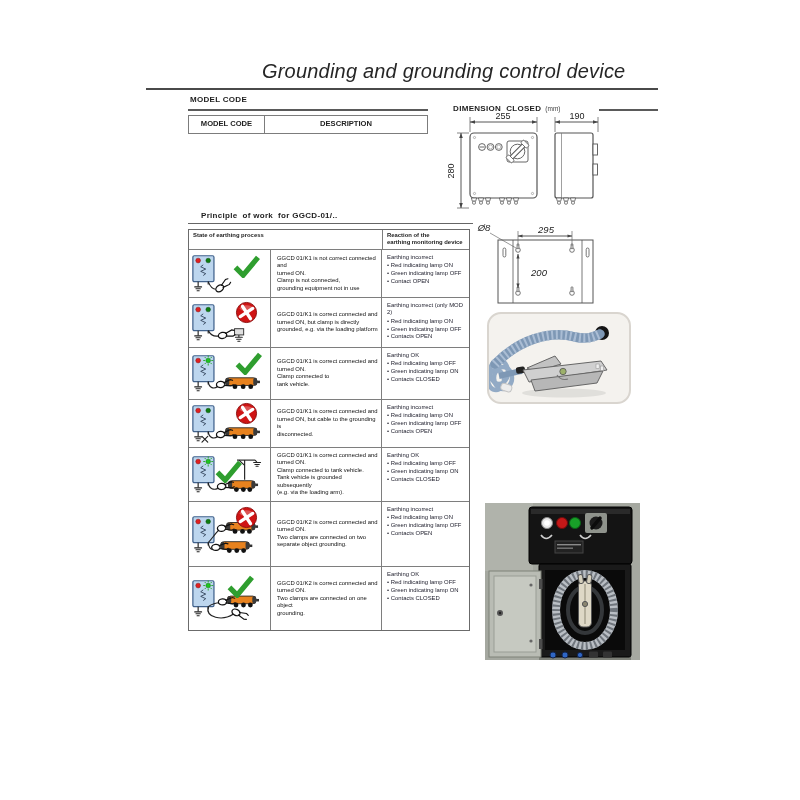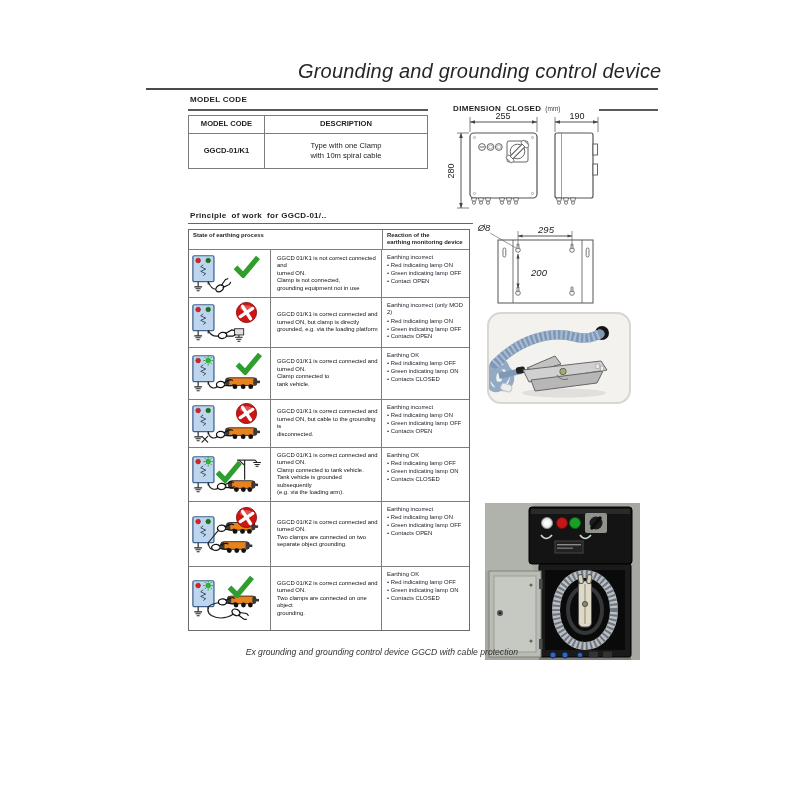--- a/index.html
+++ b/index.html
@@ -1,20 +1,20 @@
 <!DOCTYPE html>
 <html><head>
 <meta charset="utf-8">
 <style>
   html,body{margin:0;padding:0;background:#fff;}
   #page{position:relative;width:800px;height:800px;background:#fff;overflow:hidden;
         font-family:"Liberation Sans",sans-serif;color:#222;}
   .abs{position:absolute;}
   
-  .title{left:262px;top:60px;font-style:italic;font-size:20px;font-weight:500;color:#262626;letter-spacing:.2px;margin-left:36px;}
+  .title{left:262px;top:60px;font-style:italic;font-size:20px;font-weight:500;color:#262626;letter-spacing:.2px;}
   .rule{background:#4a4a4a;height:2px;}
   .rule-title{left:146px;top:88px;width:512px;}
   .rule-mc{left:188px;top:109px;width:240px;height:1.6px;background:#5a5a5a;}
   .rule-dd{left:599px;top:109px;width:59px;height:1.6px;background:#5a5a5a;}
   .rule-pw{left:188px;top:223px;width:285px;height:1.4px;background:#666;}
   .sec-head{font-size:8px;font-weight:bold;color:#1d1d1d;letter-spacing:.3px;}
   .unit{font-size:6.5px;font-weight:normal;color:#444;margin-left:4px;letter-spacing:0;}
   
   .mtable{left:188px;top:115px;width:240px;border-collapse:collapse;table-layout:fixed;}
   .mtable th,.mtable td{border:1px solid #7c7c7c;text-align:center;vertical-align:middle;
@@ -55,25 +55,20 @@
 
   <div class="abs sec-head" style="left:190px;top:95px;">MODEL CODE</div>
   <div class="abs rule-mc abs" style="position:absolute;"></div>
 
   <table class="abs mtable">
     <tbody>
         <tr>
       <th style="width:75px;">MODEL CODE</th>
       <th>DESCRIPTION</th>
     </tr>
-    <tr class="r" style="height:35px;">
-      <td class="model">GGCD-01/K1</td>
-      <td class="pre">Type with one Clamp
-with 10m spiral cable</td>
-    </tr>
   </tbody>
     </table>
 
   <div class="abs sec-head" style="left:443px;top:95px;white-space:pre;">
     <span>DIMENSION  CLOSED</span><span class="unit">(mm)</span>
   </div>
   <div class="abs rule-dd"></div>
 
   <svg class="abs" style="left:440px;top:108px;" width="225" height="200" viewBox="0 0 225 200">
 
@@ -185,21 +180,21 @@
         <polygon points="34,56 112,47 118,56 40,68" fill="#d0d0d0" stroke="#666" stroke-width="1"></polygon>
         <polygon points="42,66 114,57 108,69 46,77" fill="#b7b7b7" stroke="#666" stroke-width="1"></polygon>
         <rect x="107" y="50" width="3.2" height="4.5" fill="#efefef" stroke="#999" stroke-width="0.6"></rect>
         <rect x="111.5" y="52" width="3.2" height="4.5" fill="#efefef" stroke="#999" stroke-width="0.6"></rect>
         <circle cx="74" cy="57.5" r="3.2" fill="#9cb06a" stroke="#555" stroke-width="0.8"></circle>
         <path d="M68 61 q4 6 11 4" fill="none" stroke="#777" stroke-width="1.2"></path>
       </g>
     </svg>
   </div>
 
-  <div class="abs sec-head" style="left:190px;top:211px;white-space:pre;">Principle  of work  for GGCD-01/..</div>
+  <div class="abs sec-head" style="left:201px;top:211px;white-space:pre;">Principle  of work  for GGCD-01/..</div>
   <div class="abs rule-pw"></div>
 
   <div class="abs ptable">
     <div class="phead">
       <div>State of earthing process</div>
       <div class="pre">Reaction of the
 earthing monitoring device</div>
     </div>
 
     <div class="prow" style="height:47px;">
@@ -647,15 +642,14 @@
       <g>
         <circle cx="68" cy="152" r="3" fill="#2f66c4" stroke="#12244e"></circle>
         <circle cx="80" cy="152" r="3" fill="#2f66c4" stroke="#12244e"></circle>
         <circle cx="95" cy="152" r="2.6" fill="#2f66c4" stroke="#12244e"></circle>
         <rect x="104" y="148.5" width="9" height="6" rx="1" fill="#333"></rect>
         <rect x="118" y="148.5" width="9" height="6" rx="1" fill="#333"></rect>
       </g>
     </svg>
   </div>
 
-  <div class="abs caption">Ex grounding and grounding control device GGCD with cable protection</div>
 
 </div>
 
 </body></html>

